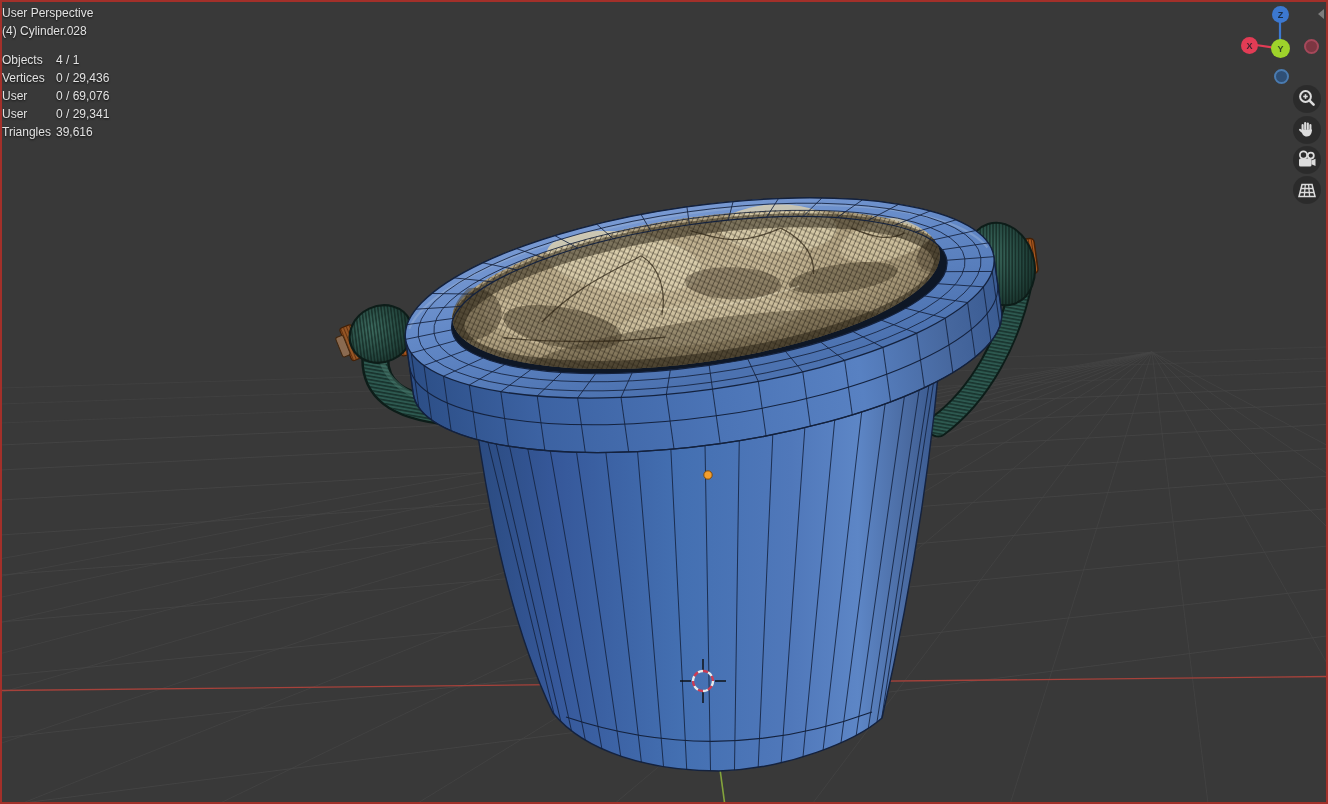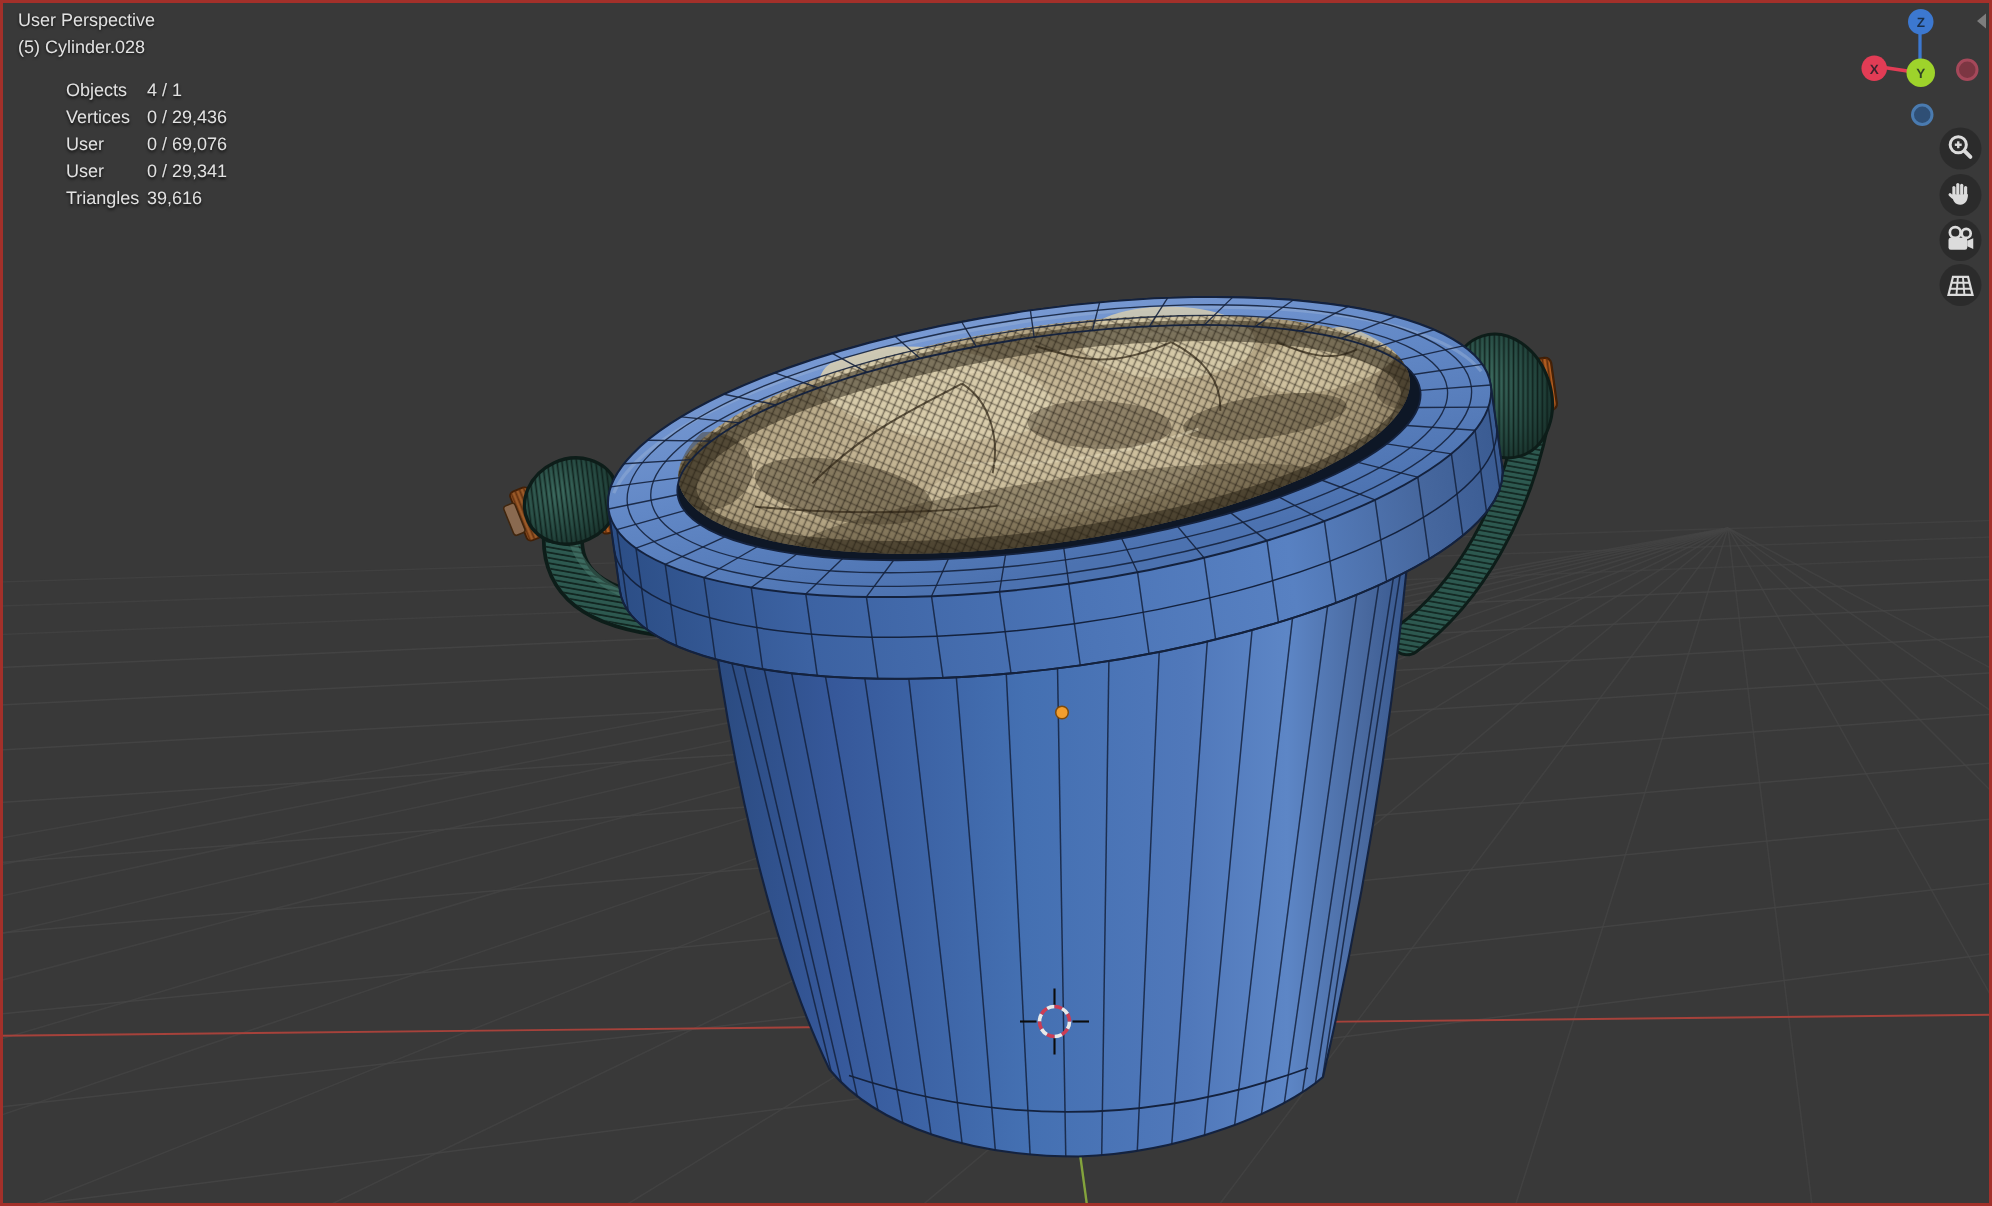--- a/index.html
+++ b/index.html
@@ -3,23 +3,23 @@
 <meta charset="utf-8">
 <style>
   html,body{margin:0;padding:0;background:#222;}
   #app{position:relative;width:1328px;height:804px;overflow:hidden;background:#393939;
        font-family:"Liberation Sans",sans-serif;}
   #frame{position:absolute;inset:0;border:2px solid #a3302a;pointer-events:none;z-index:60;}
   svg{display:block;}
   #scene{position:absolute;left:0;top:0;}
 
   
-  .hud{position:absolute;left:12px;top:4px;z-index:20;color:#e2e2e2;font-size:12px;
+  .hud{position:absolute;left:2px;top:4px;z-index:20;color:#e2e2e2;font-size:12px;
        line-height:18px;text-shadow:0 1px 2px rgba(0,0,0,.75);}
-  .hud-row{display:flex;margin-left:32px;}
+  .hud-row{display:flex;}
   .hud-k{width:54px;}
   .hud-gap{height:11px;}
 
   
   #gizmo{position:absolute;left:1232px;top:0;width:96px;height:92px;z-index:20;}
   .ball{position:absolute;border-radius:50%;display:flex;align-items:center;justify-content:center;
         font-size:9px;font-weight:bold;color:rgba(15,25,35,.78);box-sizing:border-box;}
   .ball.big{width:17px;height:17px;}
   .ball.faded{width:15px;height:15px;}
 
@@ -299,21 +299,21 @@
       <line x1="715" y1="681" x2="726" y2="681" stroke="#0c0c0c" stroke-width="1.4"></line>
       <line x1="703" y1="659" x2="703" y2="670" stroke="#0c0c0c" stroke-width="1.4"></line>
       <line x1="703" y1="692" x2="703" y2="703" stroke="#0c0c0c" stroke-width="1.4"></line>
       <circle cx="703" cy="681" r="10" fill="none" stroke="#e9e9e9" stroke-width="2.4" stroke-dasharray="5.2 5.2"></circle>
       <circle cx="703" cy="681" r="10" fill="none" stroke="#cc3d55" stroke-width="2.4" stroke-dasharray="5.2 5.2" stroke-dashoffset="5.2"></circle>
     </g>
   </svg>
 
   <div class="hud">
     <div>User Perspective</div>
-    <div>(5) Cylinder.028</div>
+    <div>(4) Cylinder.028</div>
     <div class="hud-gap"></div>
     <div class="hud-row">
       <span class="hud-k">Objects</span>
       <span class="hud-v">4 / 1</span>
       </div>
     <div class="hud-row">
       <span class="hud-k">Vertices</span>
       <span class="hud-v">0 / 29,436</span>
       </div>
     <div class="hud-row">

